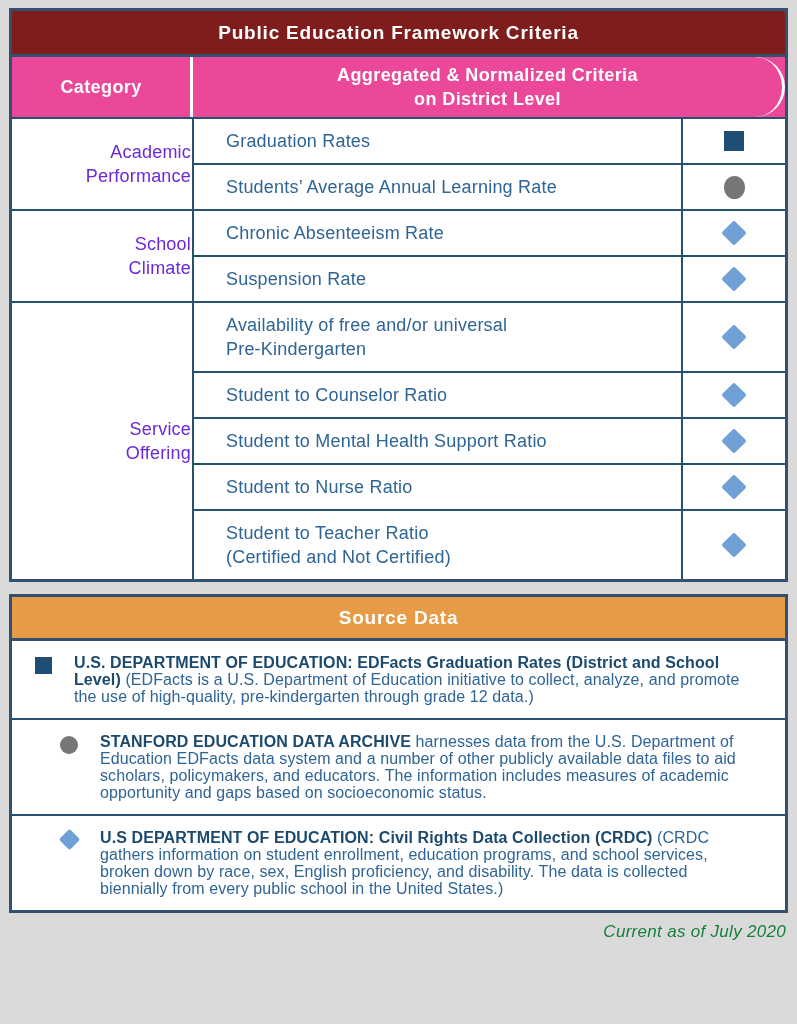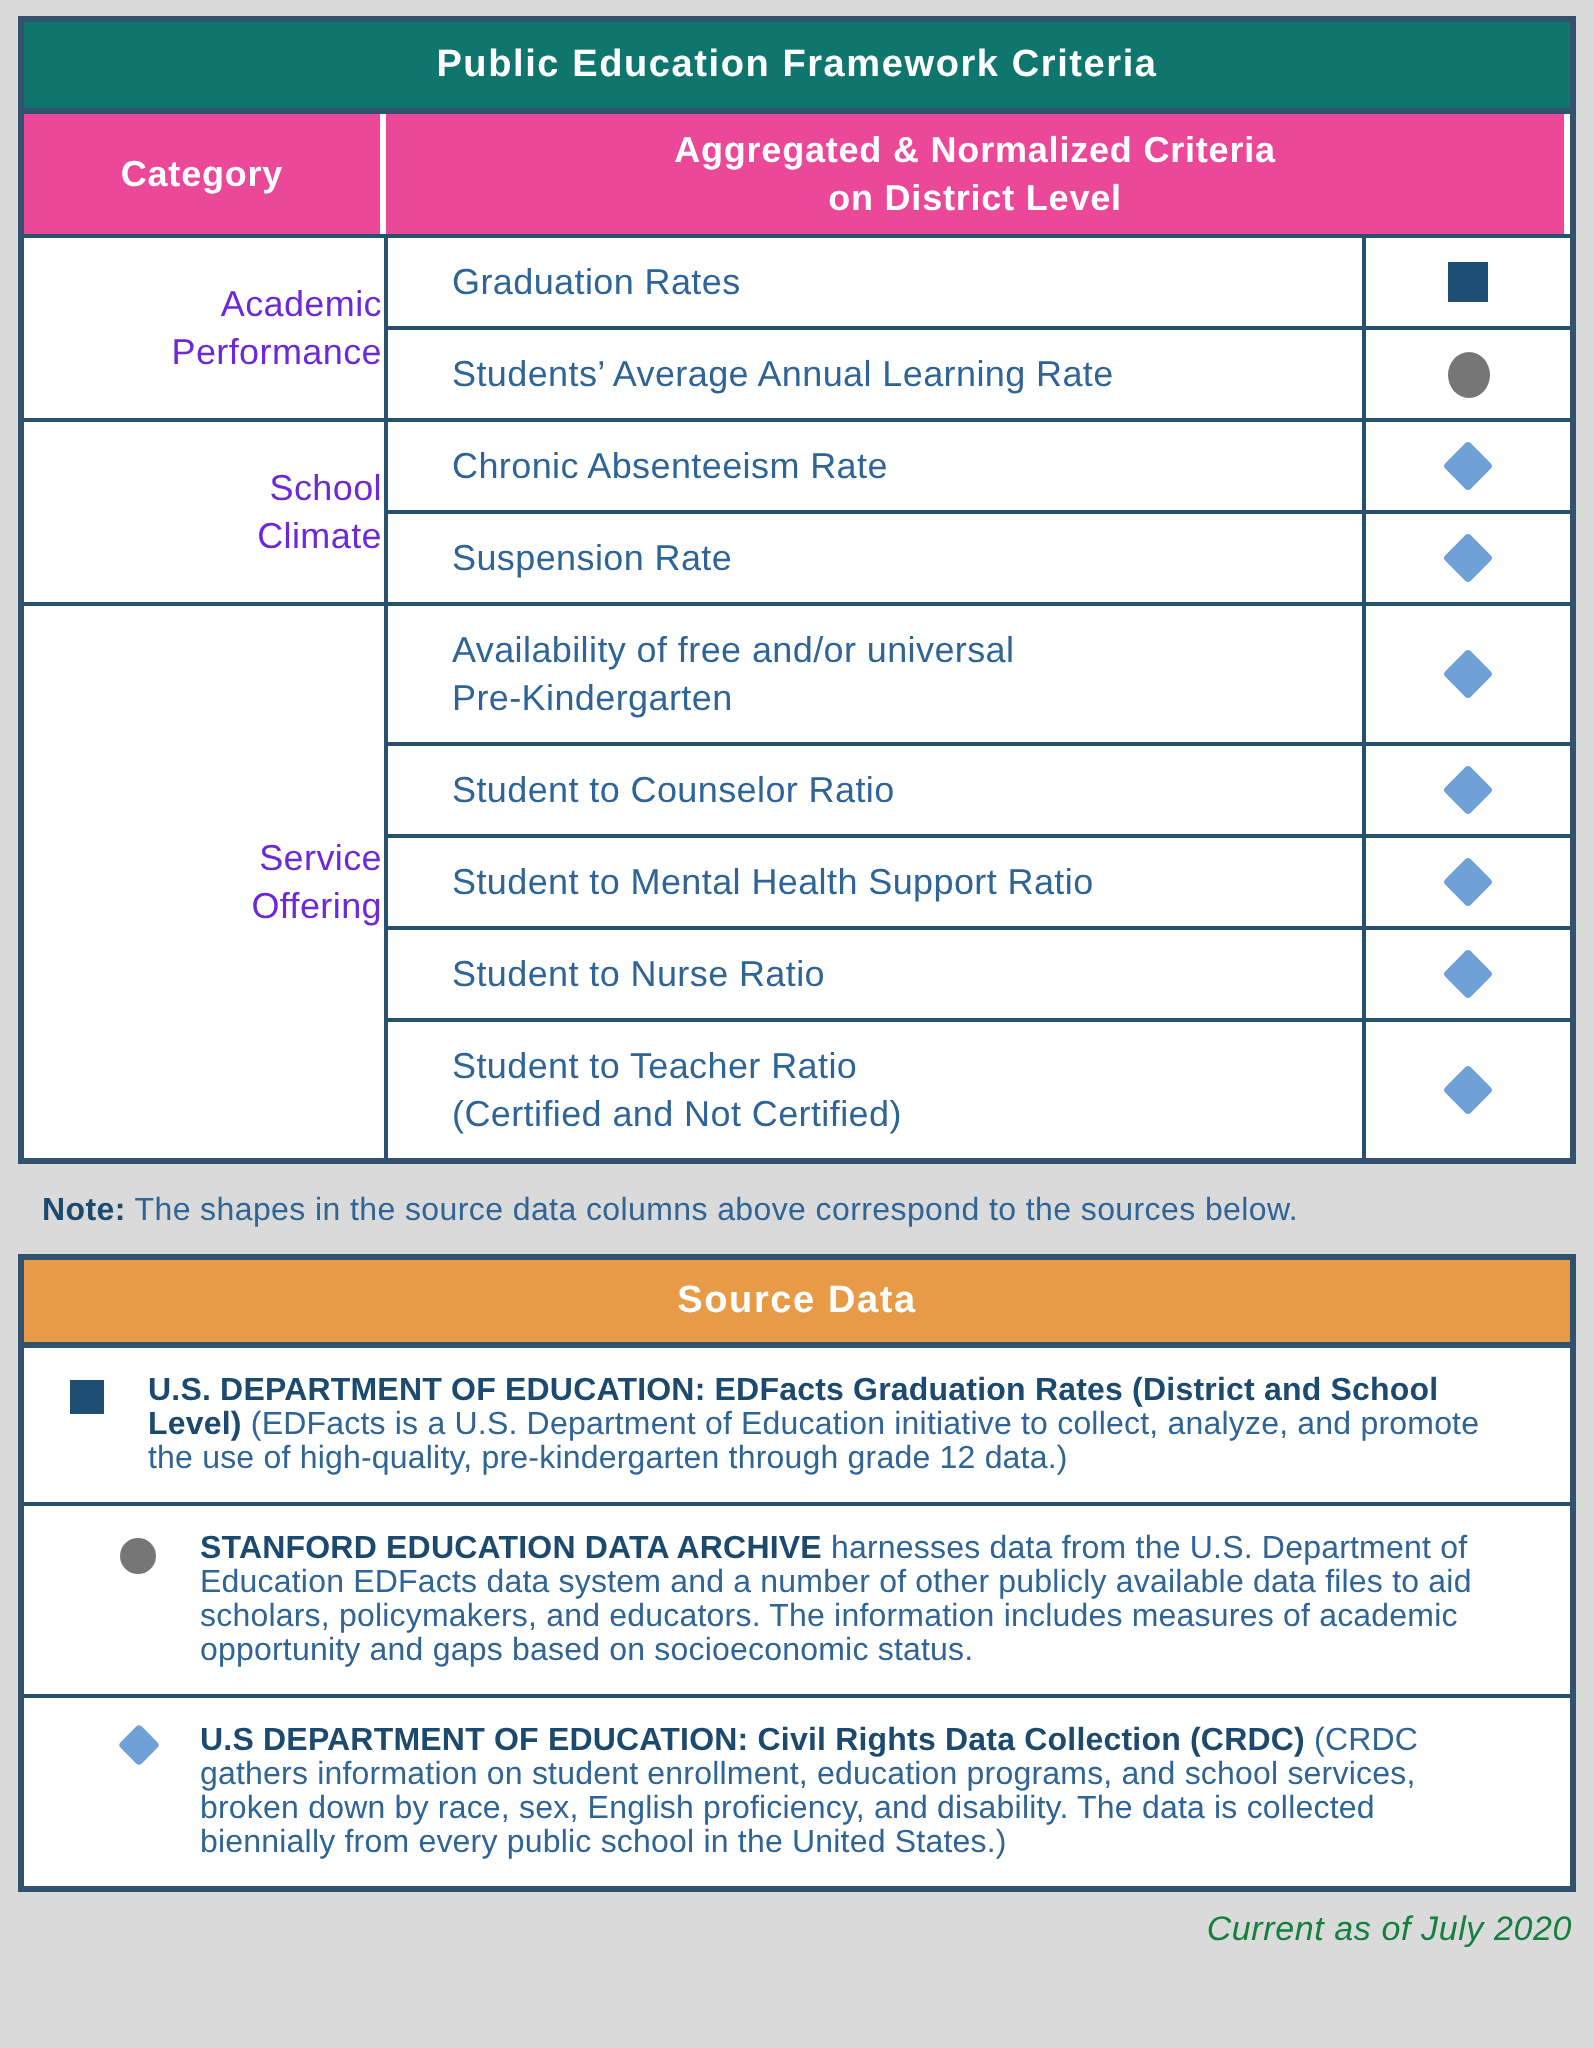--- a/index.html
+++ b/index.html
@@ -8,32 +8,32 @@
     width: 797px; height: 1024px;
     background: #DADADA;
     font-family: "Liberation Sans", sans-serif;
     -webkit-font-smoothing: antialiased;
   }
   .page { width: 797px; height: 1024px; padding: 8px 9px 0 9px; }
 
   
   .framework { border: 3px solid #31516F; background: #fff; }
   .fw-title {
-    background: #0f766e; color: #fff; text-align: center;
+    background: #7f1d1d; color: #fff; text-align: center;
     font-size: 19px; font-weight: 600; letter-spacing: .8px;
     padding: 11px 0 10px; border-bottom: 3px solid #31516F;
   }
   .fw-head { display: flex; background: #ec4899; color: #fff; border-bottom: 2px solid #28506F; }
   .fw-head .th {
     display: flex; align-items: center; justify-content: center;
     text-align: center; font-size: 18px; font-weight: 600; letter-spacing: .4px;
     white-space: pre-line; line-height: 24px; padding: 6px 0; min-height: 60px;
   }
   .th-cat  { width: 181px; border-right: 3px solid #fff; }
-  .th-crit { flex: 1;      border-right: 3px solid #fff; }
+  .th-crit { flex: 1;      border-right: 3px solid #fff; border-radius: 30px; }
   .th-src  { width: 103px; }
 
   table.grid { border-collapse: collapse; width: 100%; table-layout: fixed; }
   .grid td { vertical-align: middle; }
   .grid td.cat {
     text-align: right; font-size: 18px; line-height: 24px; color: #6d28d9;
     white-space: pre-line; border-right: 2px solid #28506F; letter-spacing: .2px;
   }
   .grid td.crit {
     font-size: 18px; line-height: 24px; color: #2F6496; letter-spacing: .2px;
@@ -136,21 +136,20 @@
       </tr>
       <tr class="rsep">
         <td class="crit">Student to Teacher Ratio
 (Certified and Not Certified)</td>
         <td class="src"><span class="icon di"></span></td>
       </tr>
     </tbody>
       </table>
   </div>
 
-  <div class="note"><span class="note-label">Note:</span><span> The shapes in the source data columns above correspond to the sources below.</span></div>
 
   <div class="source">
     <div class="source-title">Source Data</div>
 
     <div class="source-item">
       <span class="icon-cell">
           <span class="icon sq-s"></span>
         </span>
       <p><strong>U.S. DEPARTMENT OF EDUCATION: EDFacts Graduation Rates (District and School Level)</strong><span> (EDFacts is a U.S. Department of Education initiative to collect, analyze, and promote the use of high-quality, pre-kindergarten through grade 12 data.)</span></p>
     </div>

